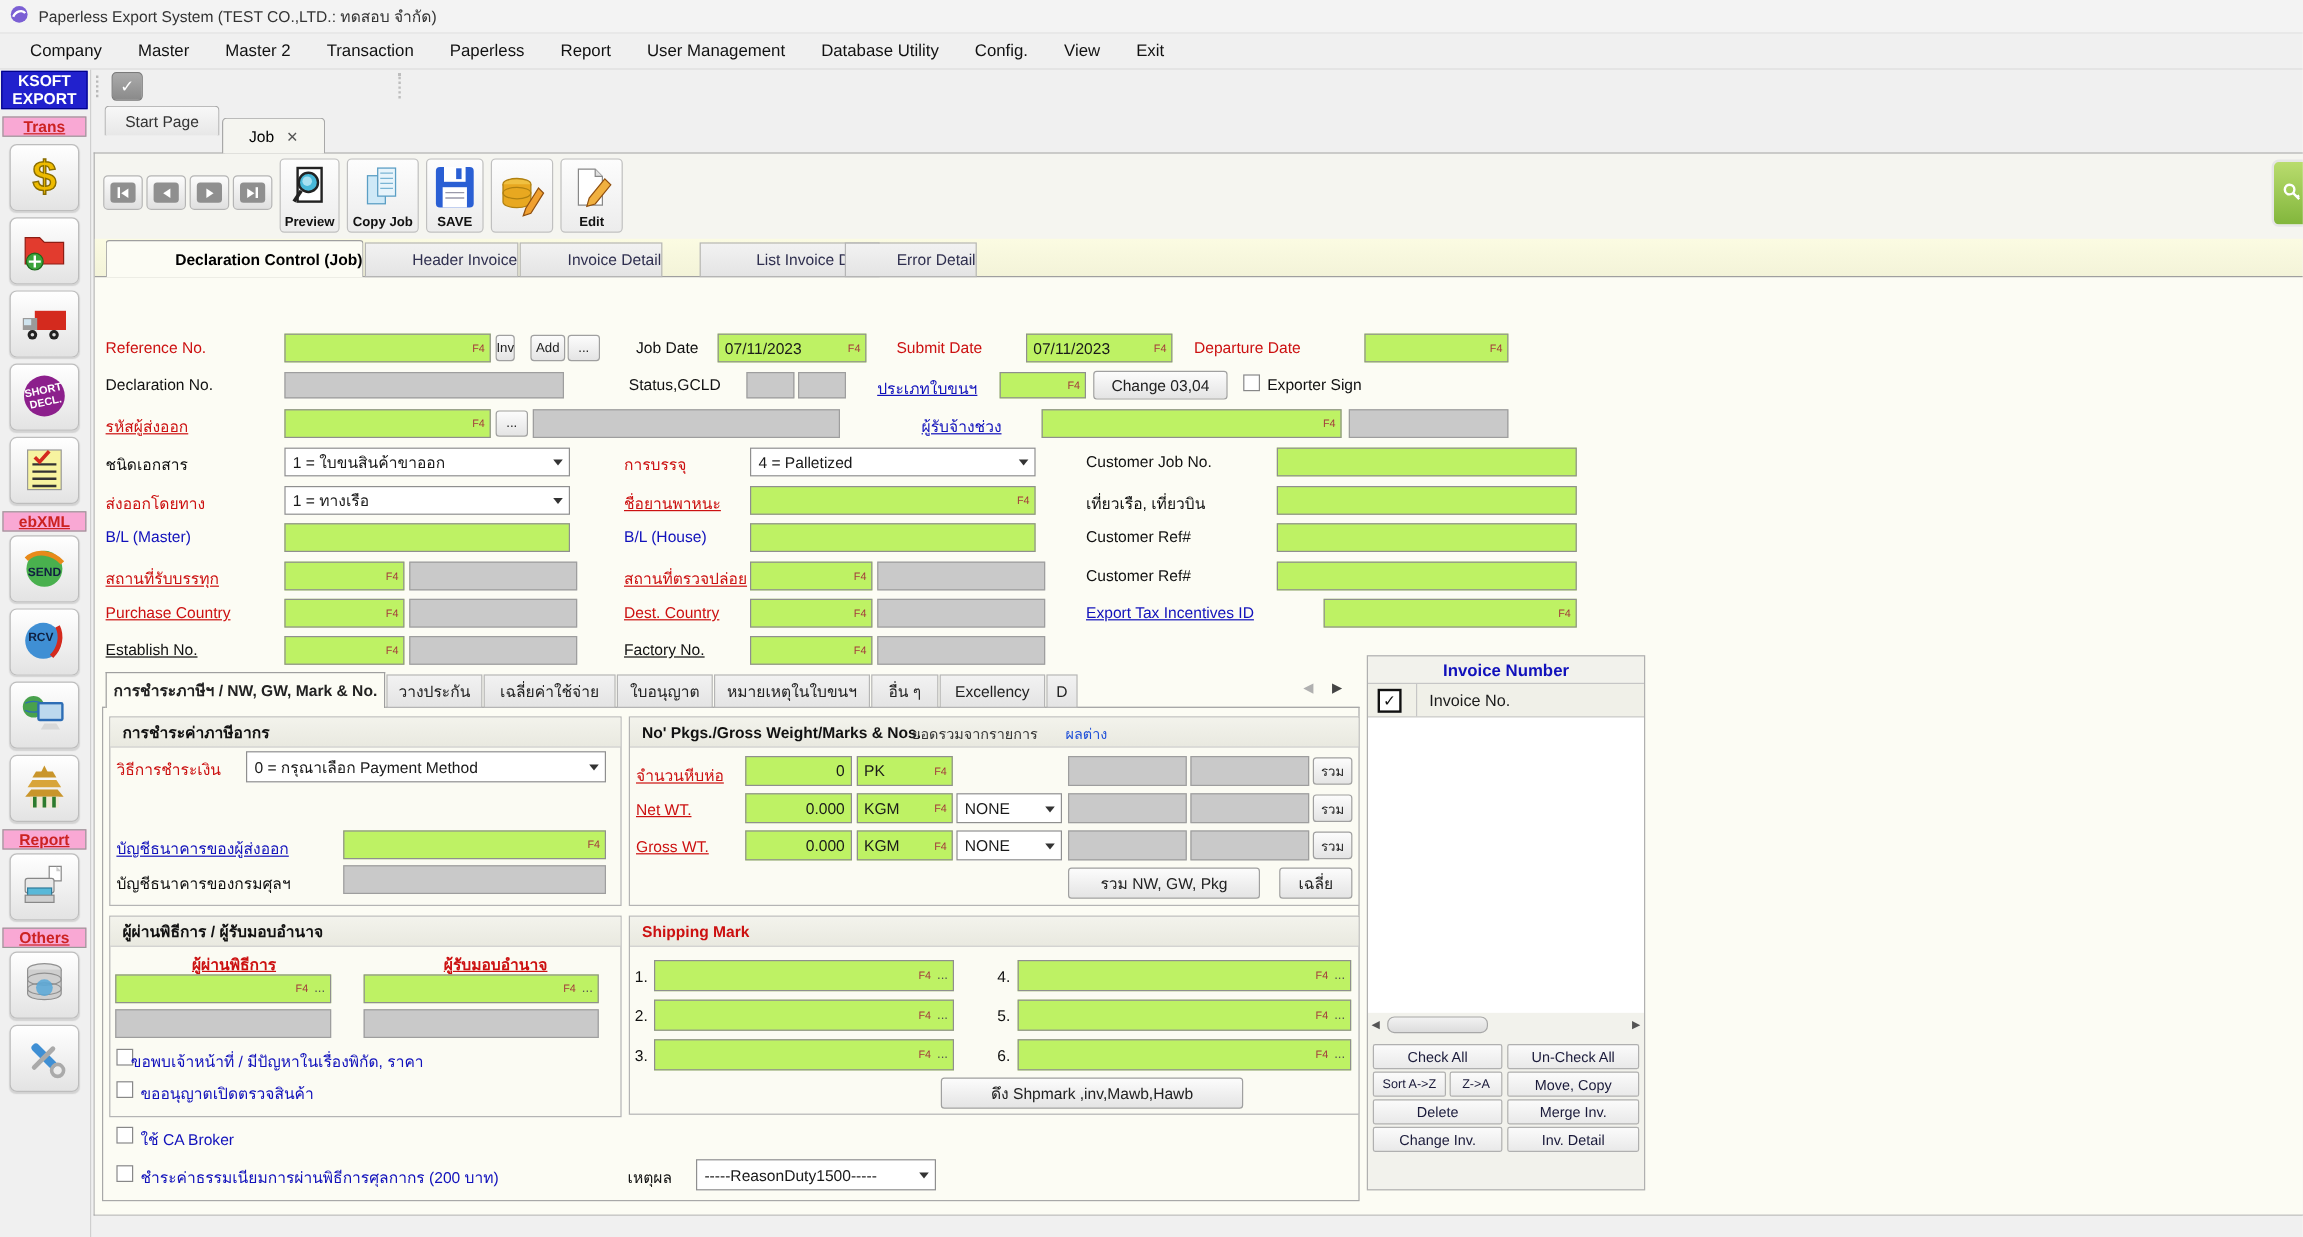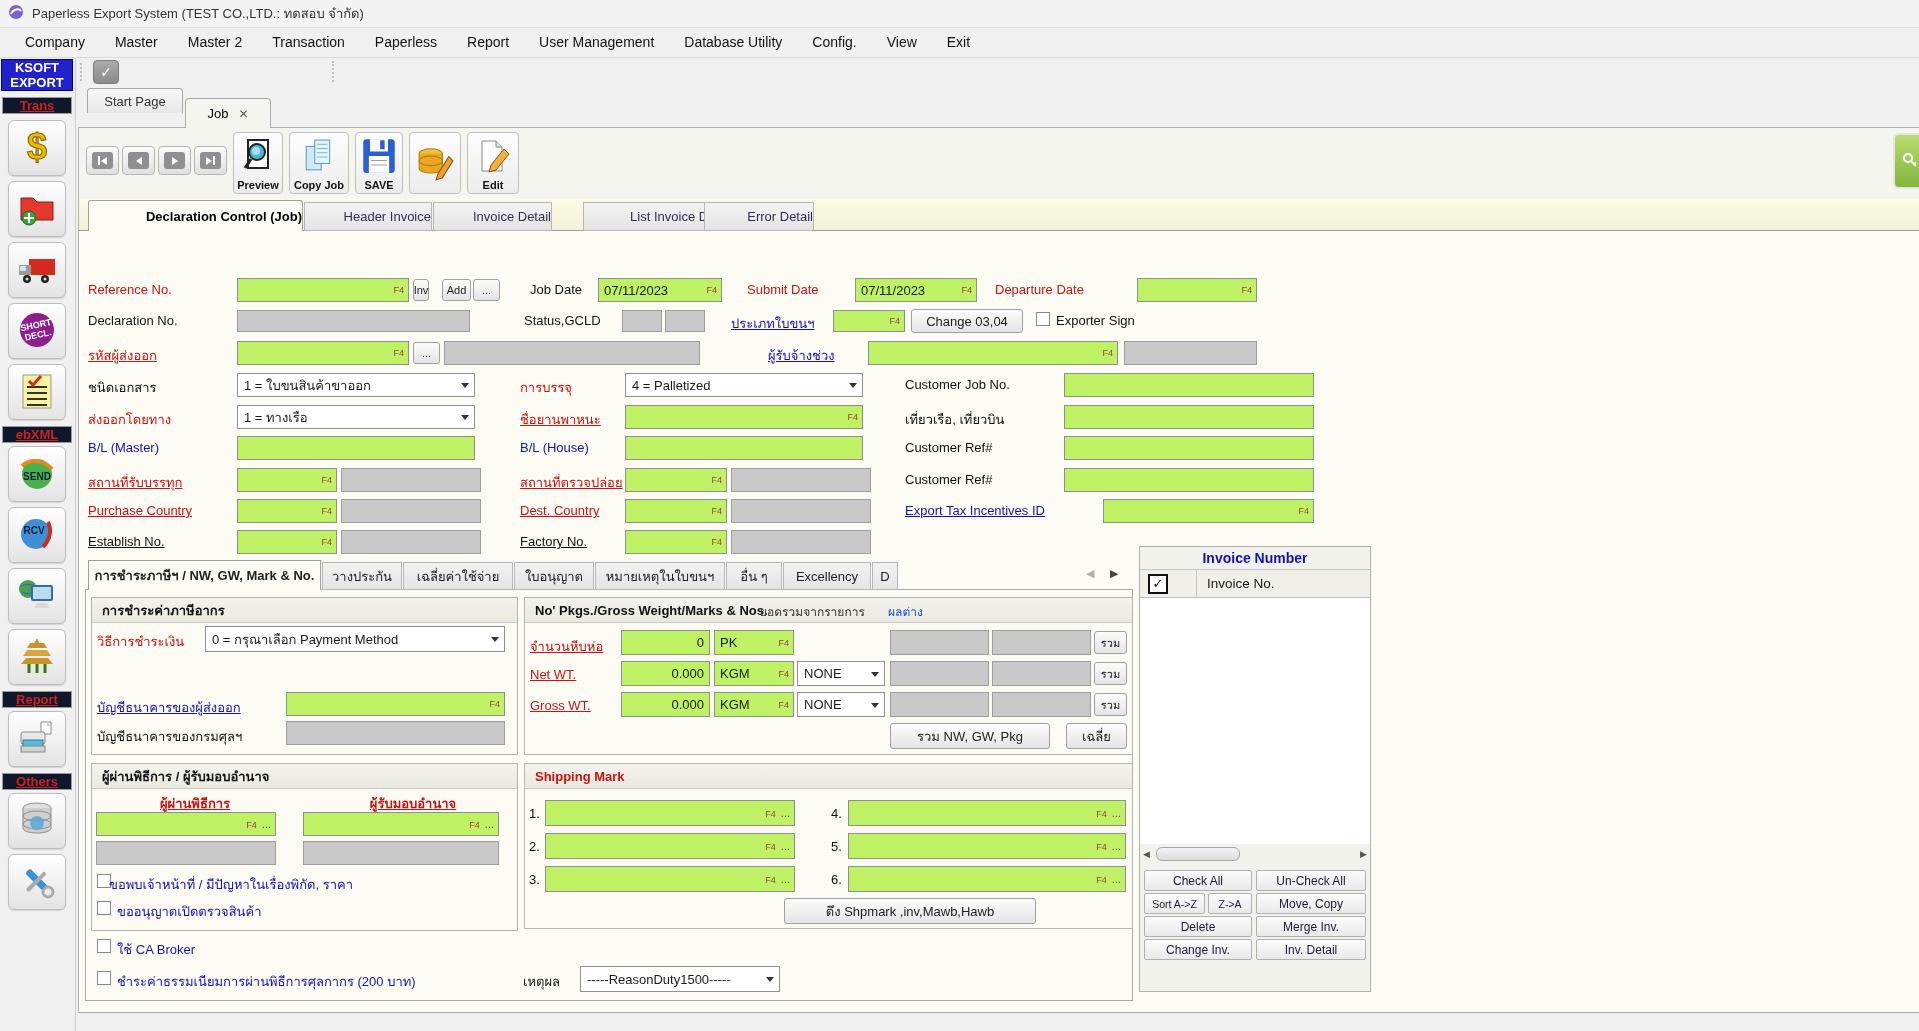--- a/index.html
+++ b/index.html
@@ -6,21 +6,21 @@
   body{width:1919px;height:1031px;overflow:hidden;position:relative;background:#f0f0f0;
        font-family:"Liberation Sans","DejaVu Sans",sans-serif;font-size:13px;color:#1a1a1a}
   .abs{position:absolute;box-sizing:border-box}
   
   .titlebar{left:0;top:0;width:1919px;height:28px;background:#f3f3f3;display:flex;align-items:center;gap:8px;padding-left:8px;border-bottom:1px solid #e2e2e2}
   .menubar{left:0;top:28px;width:1919px;height:30px;display:flex;align-items:center;padding-left:10px;border-bottom:1px solid #dcdcdc;font-size:14px}
   .menuitem{padding:0 15px;line-height:29px;color:#111;cursor:default}
   
   .sidebar{left:0;top:58px;width:76px;height:973px;background:#f0f0f0;border-right:1px solid #cfcfcf}
   .brand{left:1px;top:59px;width:72px;height:32px;background:#2121cd;border:1px solid #00008b;color:#fff;font-weight:bold;font-size:13px;line-height:15px;text-align:center}
-  .sideslabel{width:70px;height:17px;background:#0f172a;border:1px solid #9a9a9a;color:#cc2222;font-weight:bold;font-size:13px;text-align:center;line-height:16px;text-decoration:underline}
+  .sideslabel{width:70px;height:17px;background:#f9a8d4;border:1px solid #9a9a9a;color:#cc2222;font-weight:bold;font-size:13px;text-align:center;line-height:16px;text-decoration:underline}
   .sidebtn{width:58px;height:56px;border:1px solid #bdbdbd;border-radius:6px;background:linear-gradient(#ffffff,#e3e3e3);display:flex;align-items:center;justify-content:center;box-shadow:0 1px 1px rgba(0,0,0,.12)}
   
   .vbtn{left:93px;top:60px;width:26px;height:24px;background:linear-gradient(#ababab,#8a8a8a);border:1px solid #7a7a7a;border-radius:4px;color:#fff;font-weight:bold;font-size:14px;display:flex;align-items:center;justify-content:center}
   .grip{left:80px;top:63px;width:4px;height:18px;border-left:2px dotted #b9b9b9}
   .dotsep{left:332px;top:61px;width:2px;height:21px;border-left:2px dotted #bdbdbd}
   
   .dtab{height:25px;top:88px;background:linear-gradient(#f8f8f8,#e7e7e7);border:1px solid #a8a8a8;border-bottom:none;border-radius:4px 4px 0 0;display:flex;align-items:center;justify-content:center;color:#333;z-index:1}
   .dtab.active{top:98px;height:30px;background:#f5f5f0;z-index:3;color:#000}
   
   .mainpanel{left:78px;top:127px;width:1842px;height:886px;border:1px solid #b0b0b0;border-right:none;background:#f5f5f0;z-index:0}
@@ -613,21 +613,21 @@
     <span>-----ReasonDuty1500-----</span>
     <span class="car"></span>
   </div>
 
 <div class="abs ipanel"></div>
 <div class="abs ititle">
     <span>Invoice Number</span>
   </div>
 <div class="abs ihead">
   <span class="bigchk">✓</span>
-  <span style="border-left:1px solid #c6c6c6;margin-left:28px;padding-left:10px;font-size:13.5px;align-self:stretch;display:flex;align-items:center">Invoice No.</span>
+  <span style="border-left:1px solid #c6c6c6;margin-left:12px;padding-left:10px;font-size:13.5px;align-self:stretch;display:flex;align-items:center">Invoice No.</span>
 </div>
 <div class="abs ilist"></div>
 <div class="abs iscroll">
   <span style="color:#555;font-size:9px;margin-left:3px">◀</span>
   <span class="thumb"></span>
   <span style="color:#555;font-size:9px;margin-left:auto;margin-right:3px">▶</span>
 </div>
 <div class="ibtn" style="left:1144px;top:870px;width:108px;height:21px">
     <span>Check All</span>
   </div>

